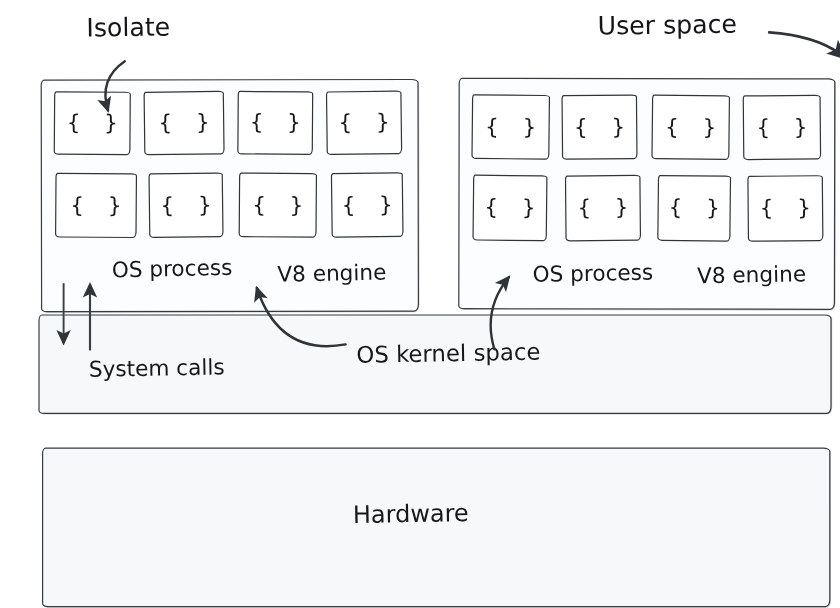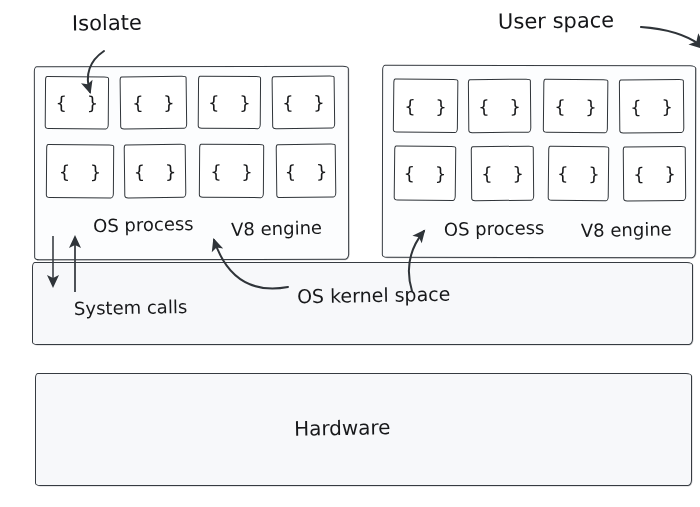--- a/index.html
+++ b/index.html
@@ -137,21 +137,21 @@
       </div>
     <div class="box-label" style="left:61px;  top:152px;">OS process</div>
     <div class="box-label" style="left:198px; top:153px;">V8 engine</div>
   </div>
 
   <div class="band sketch" style="left:12px; top:262px; width:661px; height:83px; background:#f7f8fa;">
     <div class="band-label" style="left:41px; top:34px;">System calls</div>
     <div class="band-label" style="left:264px; top:21px; font-size:19px;">OS kernel space</div>
   </div>
 
-  <div class="band sketch" style="left:15px; top:373px; width:657px; height:113px; background:#f7f8fa;">
+  <div class="band sketch" style="left:15px; top:373px; width:657px; height:133px; background:#f7f8fa;">
     <div class="band-label" style="left:258px; top:42px; font-size:20px;">Hardware</div>
   </div>
 
   <svg class="arrow-layer" viewBox="0 0 700 507">
     <defs>
       <marker id="head" markerUnits="userSpaceOnUse" markerWidth="16" markerHeight="14" refX="12" refY="7" orient="auto">
         <path d="M1,1 L14,7 L1,13 L4,7 z" fill="#2f3439"></path>
       </marker>
       <marker id="headBig" markerUnits="userSpaceOnUse" markerWidth="20" markerHeight="17" refX="15" refY="8.5" orient="auto">
         <path d="M1,1 L18,8.5 L1,16 L5,8.5 z" fill="#2f3439"></path>

